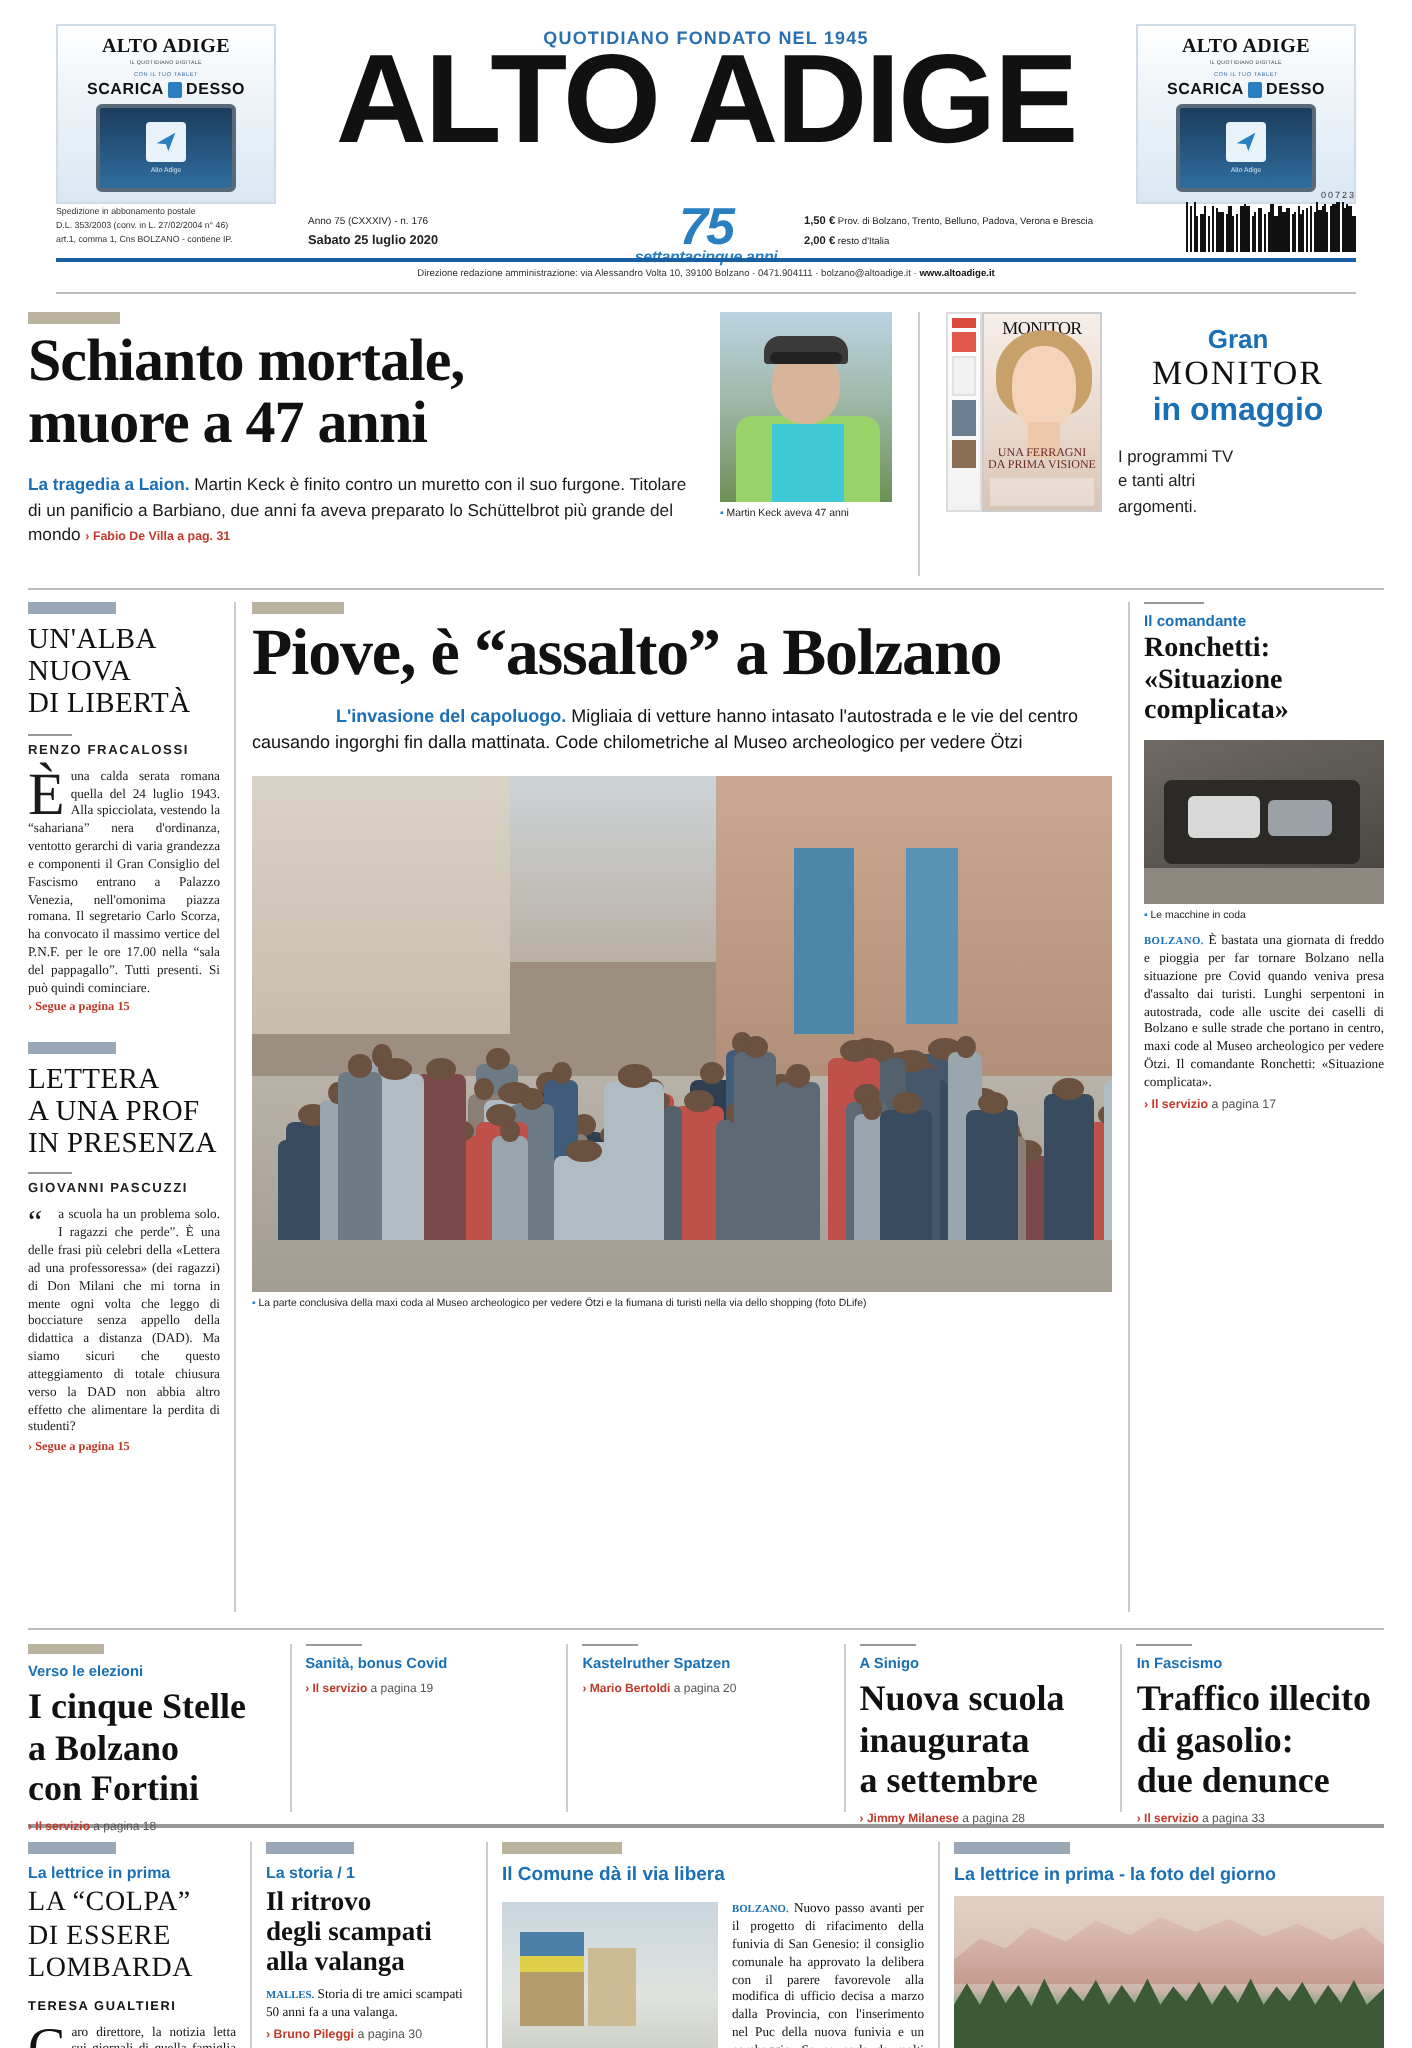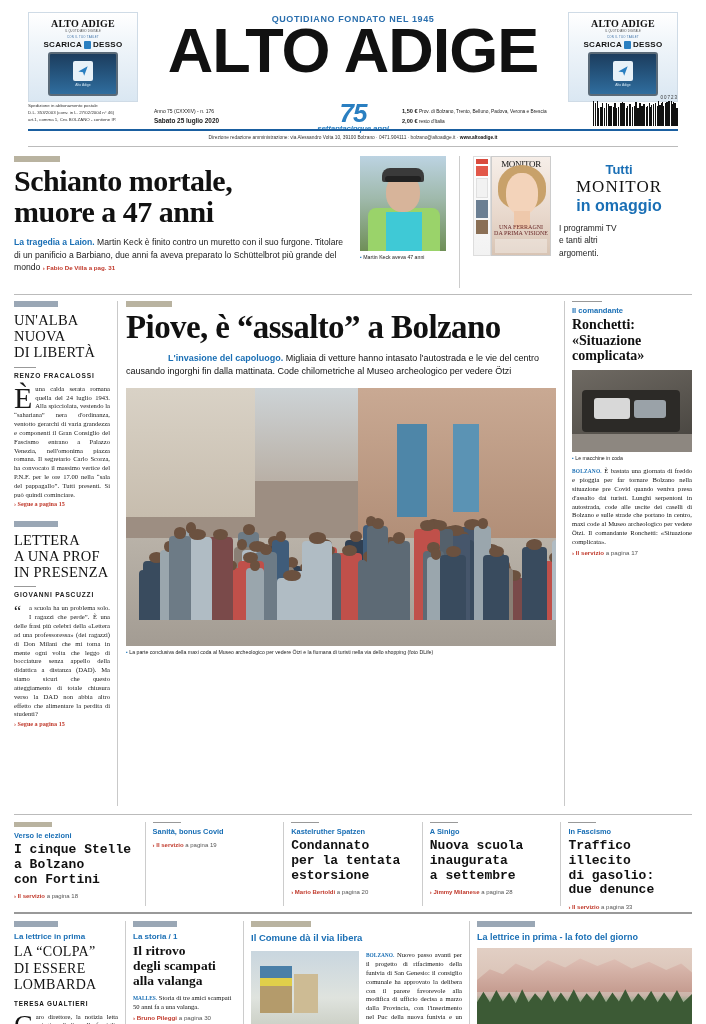--- a/index.html
+++ b/index.html
@@ -151,21 +151,21 @@
   .serv .pg { color:#555; font-weight:normal;}
 
   
   .briefs { display:flex; margin-top:8px; border-top:1px solid #bbb; padding-top:7px; height:92px;}
   .brief { flex:1; padding:0 7px; border-right:1px solid #ccc; position:relative;}
   .brief:first-child{padding-left:0;}
   .brief:last-child{border-right:none; padding-right:0;}
   .brief .bbar{width:38px;height:5px;background:#b9b3a0;margin-bottom:4px;}
   .brief .bhr{width:28px;height:1px;background:#999;margin-bottom:4px;}
   .brief .bk{color:#1a6fb5;font-weight:bold;font-size:7.4px;margin-bottom:3px;}
-  .brief .bt{font-family:Liberation Mono, monospace;font-weight:bold;font-size:13px;line-height:1.14;}
+  .brief .bt{font-family:Liberation Serif, serif;font-weight:bold;font-size:18px;line-height:1.14;}
   .brief .bs{color:#c0392b;font-weight:bold;font-size:6px;margin-top:6px;}
   .brief .bs .pg{color:#555;font-weight:normal;}
 
   
   .bottom { display:flex; margin-top:6px; border-top:2px solid #999; padding-top:7px; height:218px;}
   .bcol { padding:0 7px; border-right:1px solid #ccc; }
   .b1 { width:112px; padding-left:0;}
   .b2 { width:118px;}
   .b3 { width:226px;}
   .b4 { width:222px; border-right:none; padding-right:0;}
@@ -371,21 +371,21 @@
           <div class="mtitle">MONITOR</div>
           <div class="hair"></div>
             <div class="face2"></div>
             <div class="neck"></div>
           <div class="mt2" style="white-space:pre-line">UNA FERRAGNI
 DA PRIMA VISIONE</div>
           <div class="mt3"></div>
         </div>
       </div>
       <div class="monitor-text">
-        <div class="mx-oggi">Tutti</div>
+        <div class="mx-oggi">Gran</div>
         <div class="mx-mon">MONITOR</div>
         <div class="mx-om">in omaggio</div>
         <div class="mx-desc" style="white-space:pre-line">I programmi TV
 e tanti altri
 argomenti.</div>
       </div>
     </div>
   </div>
 
   <div class="band-rule"></div>
@@ -606,23 +606,20 @@
       <div class="bs"><span>› Il servizio</span><span class="pg"> a pagina 18</span></div>
     </div>
     <div class="brief">
       <div class="bhr"></div>
       <div class="bk">Sanità, bonus Covid</div>
       <div class="bs"><span>› Il servizio</span><span class="pg"> a pagina 19</span></div>
     </div>
     <div class="brief">
       <div class="bhr"></div>
       <div class="bk">Kastelruther Spatzen</div>
-      <div class="bt" style="white-space:pre-line">Condannato
-per la tentata
-estorsione</div>
       <div class="bs"><span>› Mario Bertoldi</span><span class="pg"> a pagina 20</span></div>
     </div>
     <div class="brief">
       <div class="bhr"></div>
       <div class="bk">A Sinigo</div>
       <div class="bt" style="white-space:pre-line">Nuova scuola
 inaugurata
 a settembre</div>
       <div class="bs"><span>› Jimmy Milanese</span><span class="pg"> a pagina 28</span></div>
     </div>

